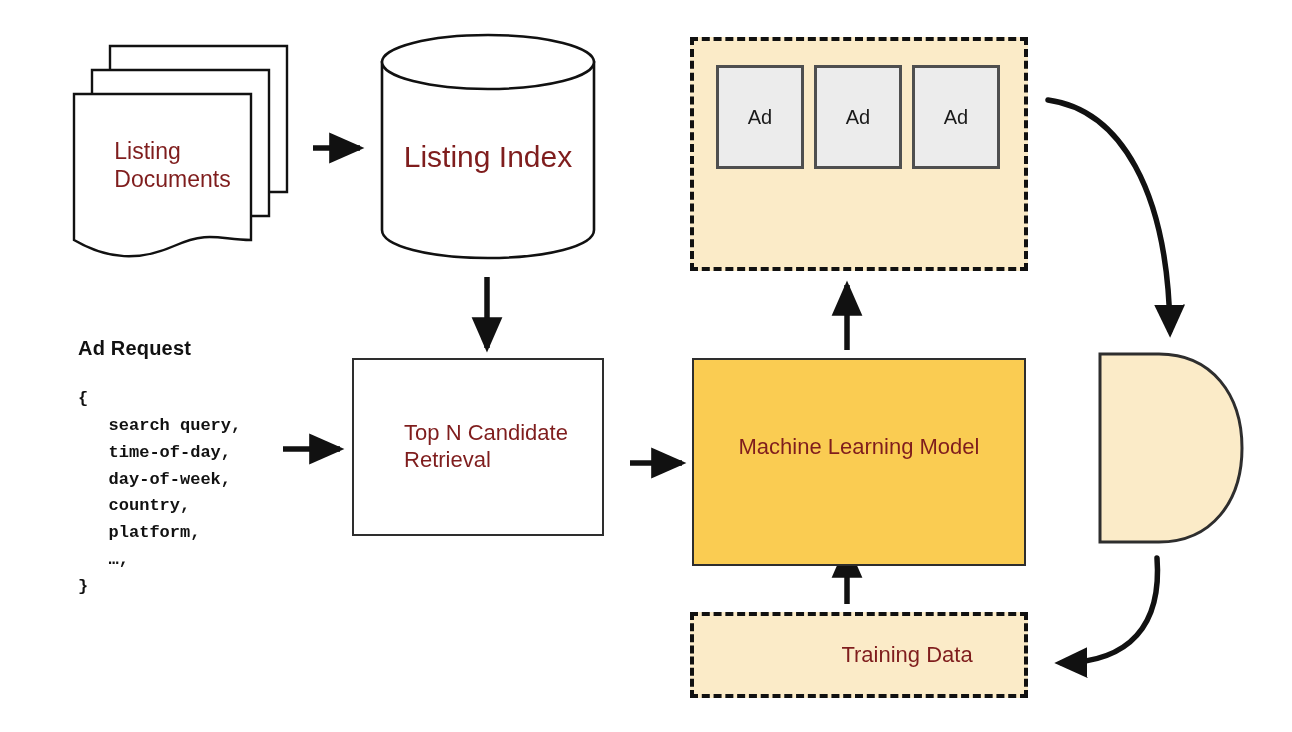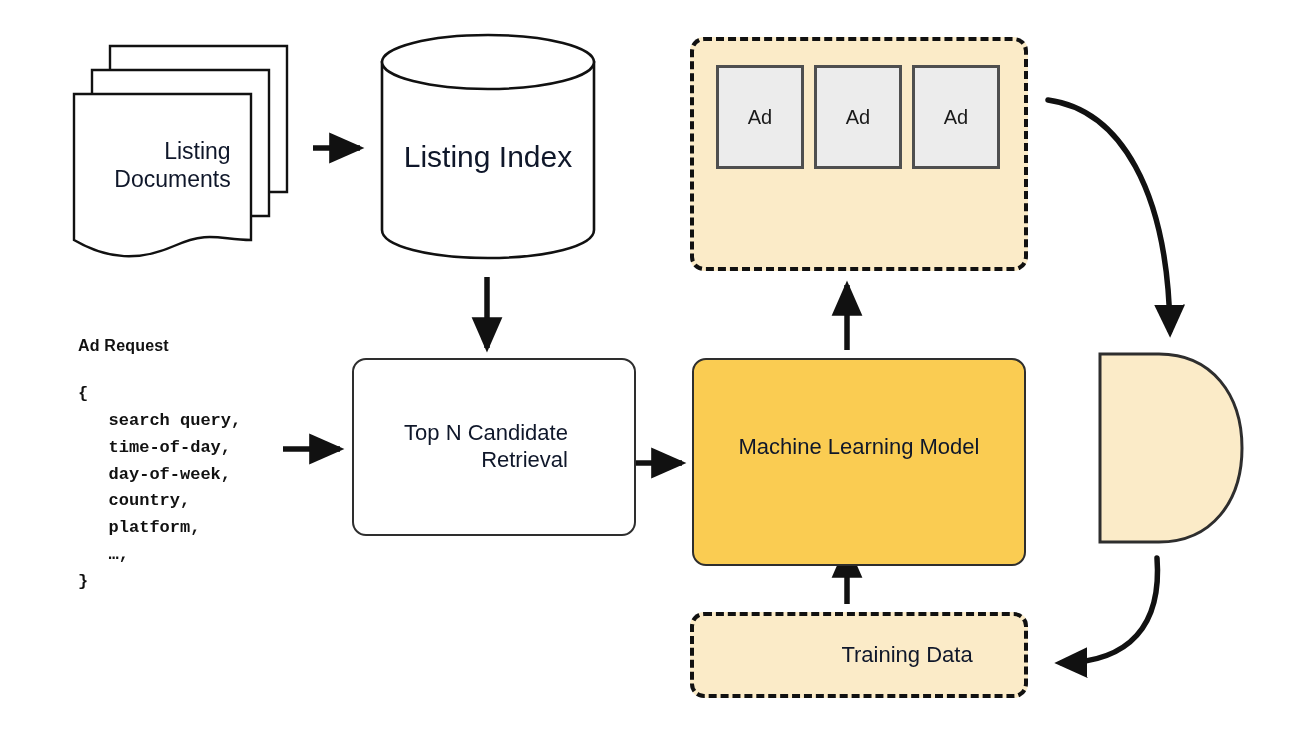--- a/index.html
+++ b/index.html
@@ -14,29 +14,28 @@
   #canvas {
     position: relative;
     width: 1292px;
     height: 732px;
     background: #ffffff;
     overflow: hidden;
   }
   .node {
     position: absolute;
     box-sizing: border-box;
-    border-radius: 14px;
   }
   .label {
     position: absolute;
     display: flex;
     align-items: center;
     justify-content: center;
-    text-align: right;
-    color: #0f172a;
+    text-align: left;
+    color: #7f1d1d;
     line-height: 1.22;
     white-space: pre-line;
     pointer-events: none;
   }
 
   
   #listing-documents {
     left: 70px;
     top: 34px;
     width: 230px;
@@ -97,21 +96,21 @@
     top: 178px;
     width: 330px;
     height: 34px;
     font-size: 22px;
   }
 
   
   #top-n-candidate-retrieval {
     left: 352px;
     top: 358px;
-    width: 284px;
+    width: 252px;
     height: 178px;
     background: #ffffff;
     border: 2px solid #2e2e2e;
     padding-left: 17px;
   }
   #top-n-candidate-retrieval-label {
     left: 0px;
     top: 0px;
     width: 264px;
     height: 174px;
@@ -170,21 +169,21 @@
   }
 
   
   #ad-request {
     position: absolute;
     left: 78px;
     top: 337px;
     width: 270px;
   }
   #ad-request-title {
-    font-size: 16px;
+    font-size: 20px;
     font-weight: bold;
     color: #111111;
     letter-spacing: 0.2px;
   }
   #ad-request-body {
     margin-top: 26px;
     font-family: "Liberation Mono", "DejaVu Sans Mono", monospace;
     font-size: 17px;
     font-weight: bold;
     color: #111111;

